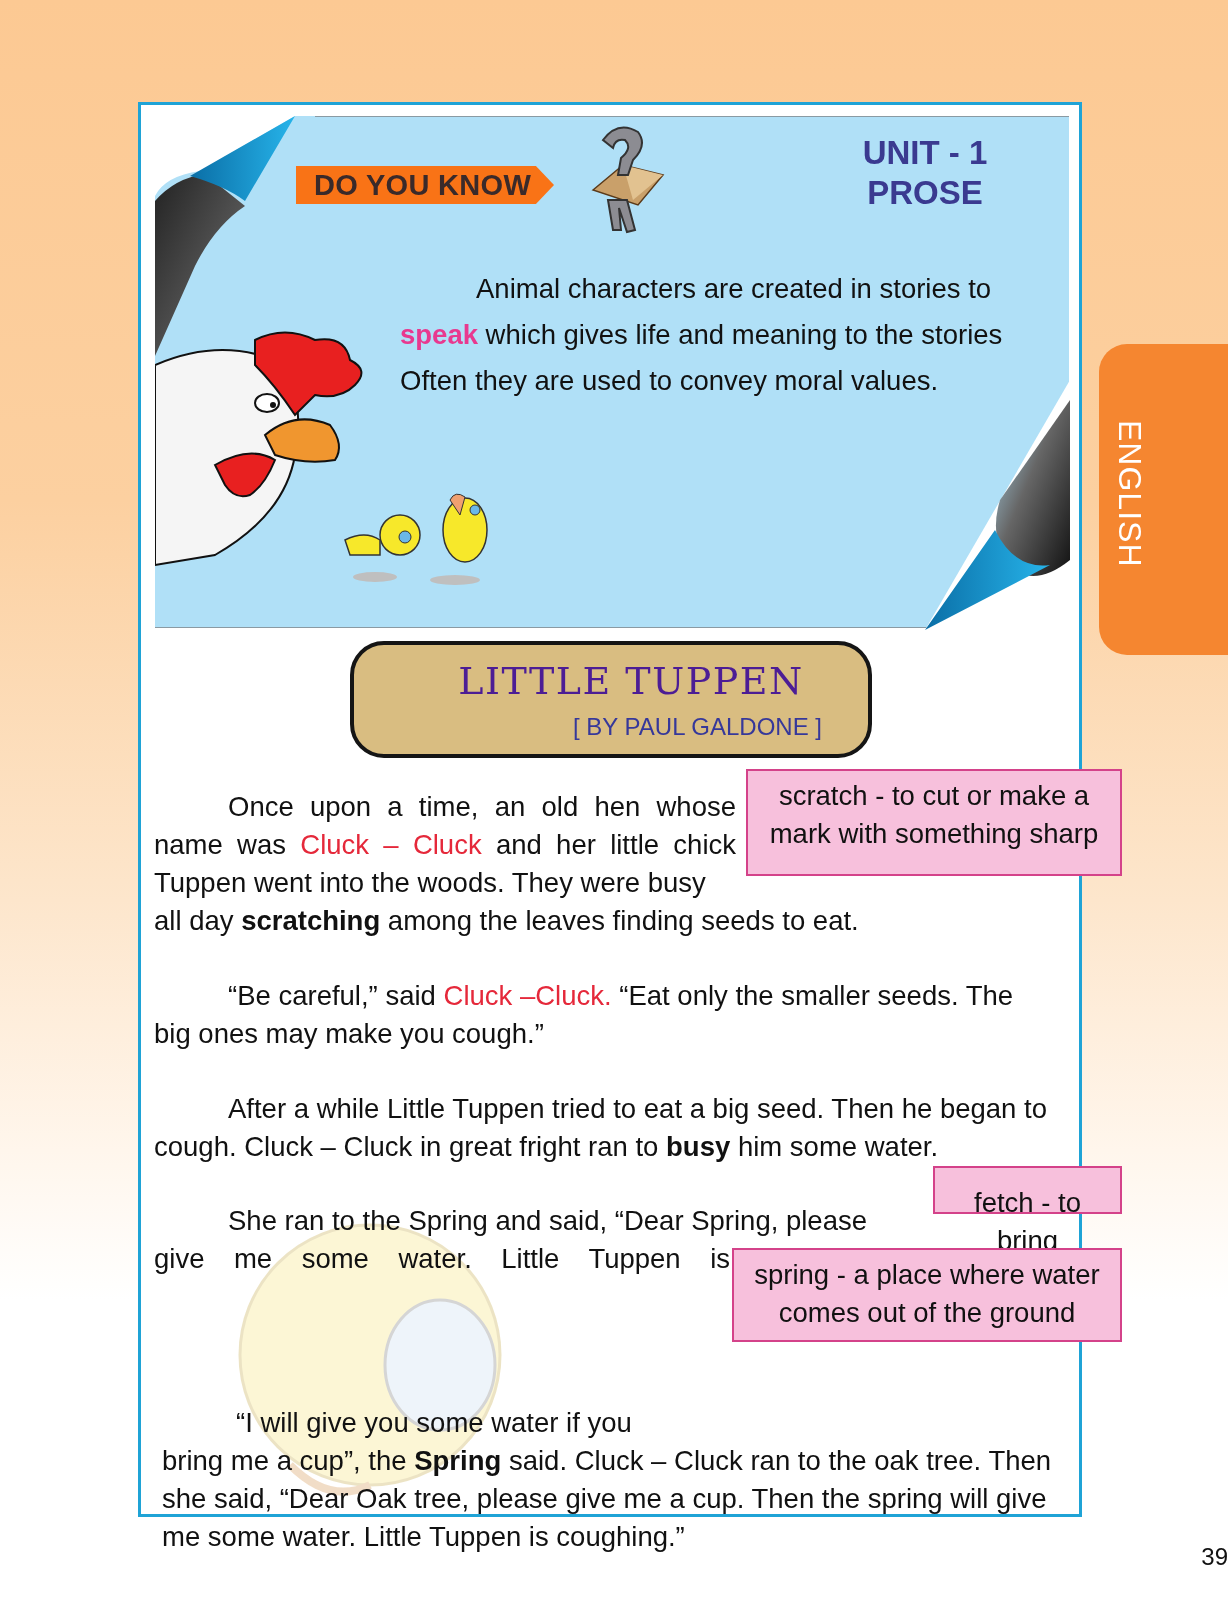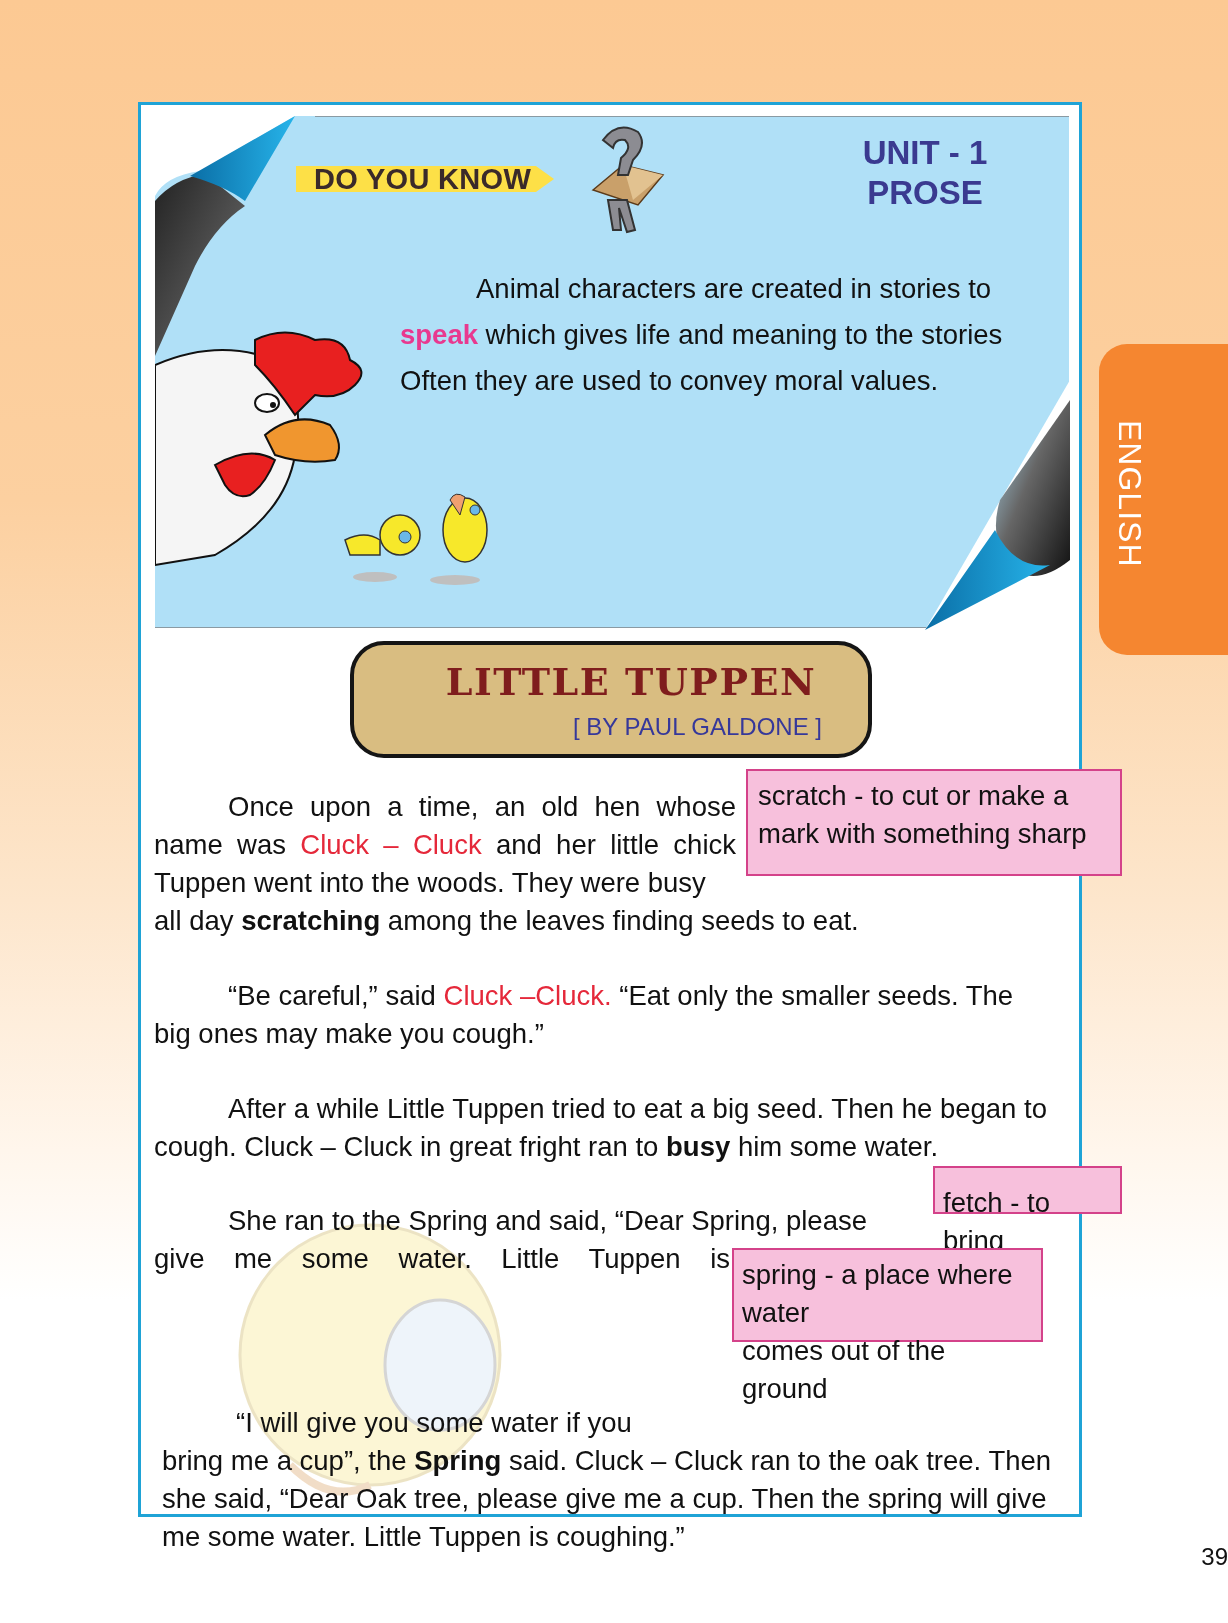--- a/index.html
+++ b/index.html
@@ -5,48 +5,48 @@
   html,body{margin:0;padding:0;}
   body{width:1228px;height:1623px;position:relative;overflow:hidden;
     background:linear-gradient(to bottom,#fcc993 0px,#fcd0a0 500px,#fde6cc 900px,#fff6ec 1150px,#ffffff 1300px);
     font-family:"Liberation Sans",sans-serif;color:#1a1a1a;}
   .frame{position:absolute;left:138px;top:102px;width:944px;height:1415px;background:#fff;
     border:3px solid #1fa3d6;box-sizing:border-box;}
   .bluepanel{position:absolute;left:155px;top:116px;width:914px;height:510px;background:#b0e0f7;
     border-top:1px solid #8a9aa3;border-bottom:1px solid #8a9aa3;}
   .curl-tl{position:absolute;left:155px;top:116px;width:160px;height:260px;}
   .curl-br{position:absolute;left:925px;top:380px;width:145px;height:250px;}
-  .dyk{position:absolute;left:296px;top:166px;height:26px;width:258px;background:#fde047;
+  .dyk{position:absolute;left:296px;top:166px;height:38px;width:258px;background:#f97316;
     clip-path:polygon(0 0,93% 0,100% 50%,93% 100%,0 100%);
     display:flex;align-items:center;padding-left:18px;box-sizing:border-box;
     font-weight:bold;font-size:29px;color:#3a2a2a;letter-spacing:0.3px;}
   .qbox{position:absolute;left:583px;top:120px;width:90px;height:120px;}
   .unit{position:absolute;left:840px;top:133px;width:170px;text-align:center;font-weight:bold;
     font-size:33px;line-height:40px;color:#3a3a90;}
   .intro{position:absolute;left:400px;top:266px;width:650px;font-size:27.5px;line-height:46px;color:#111;}
   .intro p{margin:0;}
   .intro .l1{padding-left:76px;}
   .speak{color:#e8398f;font-weight:bold;}
   .hen{position:absolute;left:155px;top:325px;width:220px;height:250px;}
   .chicks{position:absolute;left:335px;top:485px;width:175px;height:100px;}
   .titlebox{position:absolute;left:350px;top:641px;width:522px;height:117px;background:#d9bd81;
     border:4px solid #151515;border-radius:34px;box-sizing:border-box;}
   .title{position:absolute;left:0;right:0;top:14px;text-align:center;font-family:"DejaVu Serif",serif;
-    font-weight:bold;font-size:38px;color:#7f1d1d;letter-spacing:1.5px;padding-left:40px;}
+    font-weight:normal;font-size:38px;color:#4c1d95;letter-spacing:1.5px;padding-left:40px;}
   .byline{position:absolute;right:46px;top:68px;font-size:24px;color:#36389a;}
   .tab{position:absolute;left:1099px;top:344px;width:140px;height:311px;background:#f58630;
     border-radius:28px 0 0 28px;}
   .tabtxt{position:absolute;left:1148px;top:420px;transform:rotate(90deg);transform-origin:left top;
     font-size:32px;color:#fff;letter-spacing:1px;white-space:nowrap;}
   .story{position:absolute;left:154px;width:916px;font-size:27.5px;line-height:38px;color:#111;}
   .story p{margin:0;}
   .ind{display:inline-block;width:74px;}
   .red{color:#e5283a;}
   .gl{position:absolute;background:#f7c0dc;border:2px solid #d4428a;box-sizing:border-box;
-    font-size:27.5px;line-height:38px;color:#111;padding:6px 10px;}
+    font-size:27.5px;line-height:38px;color:#111;padding:6px 10px;text-align:center;}
   .watermark{position:absolute;left:170px;top:1205px;width:400px;height:300px;opacity:0.35;}
   .pagenum{position:absolute;left:0;right:0;top:1543px;text-align:right;font-size:24px;color:#111;}
   .just{text-align:justify;text-align-last:justify;}
 </style>
 </head>
 <body>
 
 <div class="frame"></div>
 
 <div class="tab"></div>
@@ -130,21 +130,21 @@
   <div class="byline">[ BY PAUL GALDONE ]</div>
 </div>
 
 <div class="gl" style="left:746px;top:769px;width:376px;height:107px;">
   <div>scratch - to cut or make a</div>
   <div>mark with something sharp</div>
 </div>
 <div class="gl" style="left:933px;top:1166px;width:189px;height:48px;padding:16px 8px;">
   <div>fetch - to bring</div>
 </div>
-<div class="gl" style="left:732px;top:1248px;width:311px;height:94px;padding:6px 8px;">
+<div class="gl" style="left:732px;top:1248px;width:390px;height:94px;padding:6px 8px;">
   <div>spring - a place where water</div>
   <div>comes out of the ground</div>
 </div>
 
 <svg class="watermark" viewBox="0 0 400 300">
   <circle cx="200" cy="150" r="130" fill="#f7e88a" stroke="#c9b25a" stroke-width="3"></circle>
   <ellipse cx="270" cy="160" rx="55" ry="65" fill="#cfe2f2" stroke="#888" stroke-width="3"></ellipse>
   <path d="M120 260 Q160 300 200 280" stroke="#d9a060" stroke-width="8" fill="none"></path>
 </svg>
 

